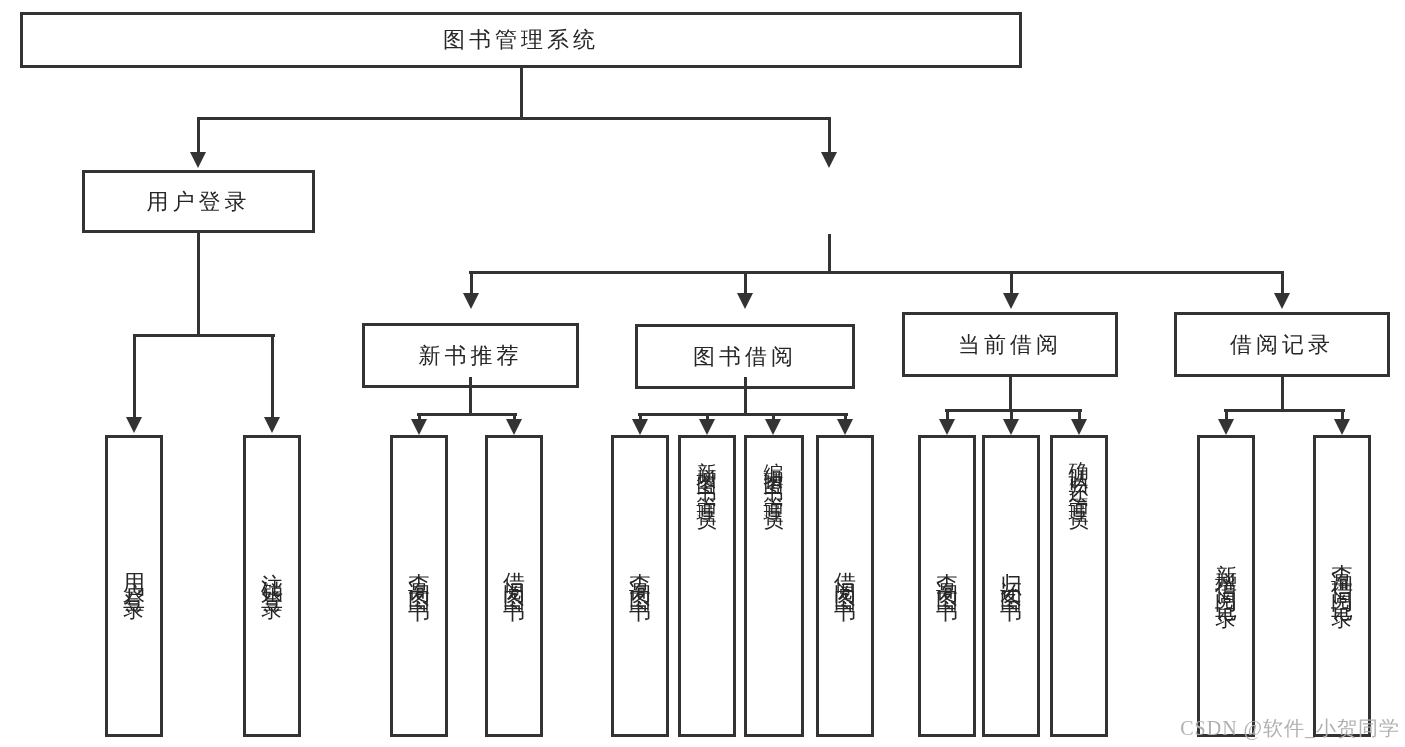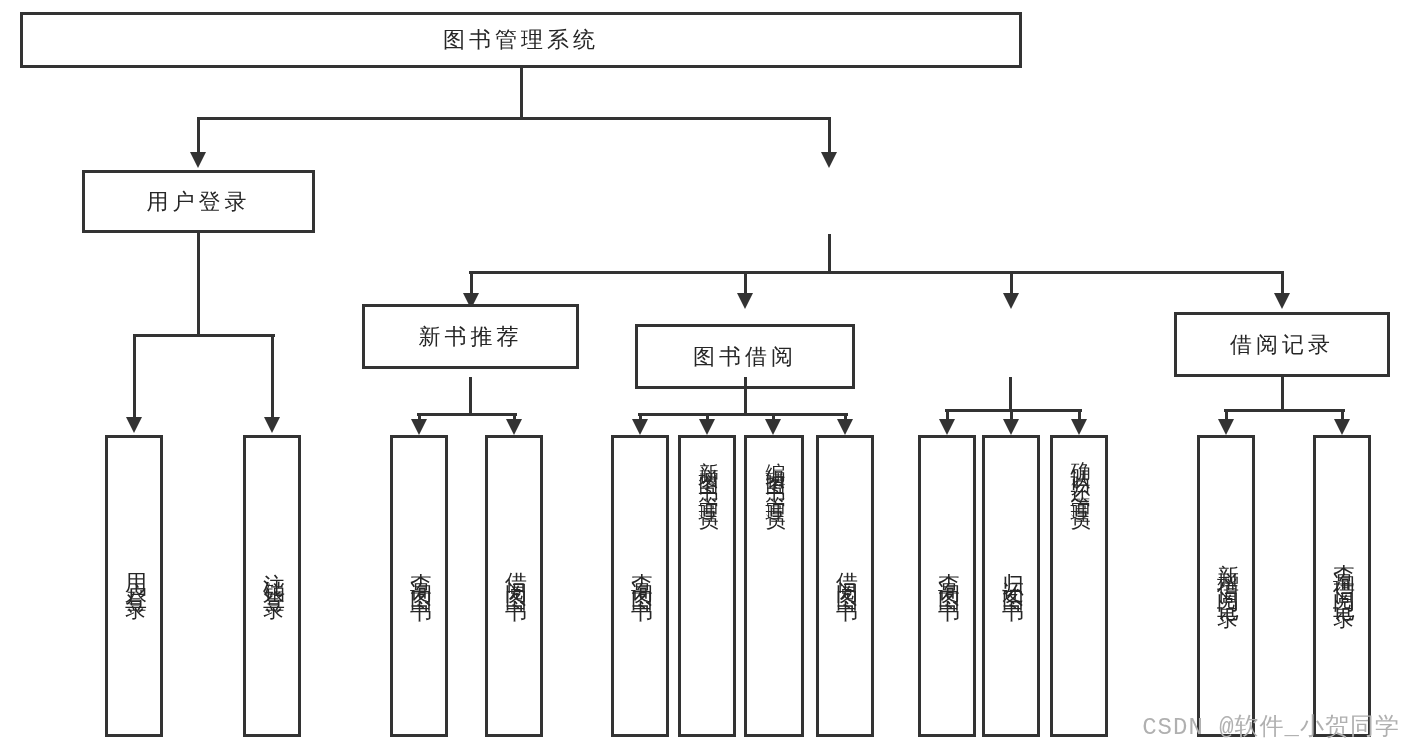--- a/index.html
+++ b/index.html
@@ -7,21 +7,21 @@
     --text:#262626;
     --wm:#b0b0b0;
     --bg:#ffffff;
   }
   html,body{margin:0;padding:0;background:var(--bg);}
   .stage{
     position:relative;
     width:1405px;height:747px;
     background:var(--bg);
     overflow:hidden;
-    font-family:Liberation Mono, monospace;
+    font-family:Liberation Serif, serif;
     border-radius:16px;
   }
   .box{
     position:absolute;
     box-sizing:border-box;
     border:3px solid var(--line);
     background:var(--bg);
     display:flex;
     align-items:center;
     justify-content:center;
@@ -63,21 +63,21 @@
     position:absolute;
     width:0;height:0;
     border-left:8px solid transparent;
     border-right:8px solid transparent;
     border-top:16px solid var(--line);
   }
   .watermark{
     position:absolute;
     right:5px;
     bottom:5px;
-    font-size:24px;
+    font-size:20px;
     color:var(--wm);
     letter-spacing:1px;
     white-space:nowrap;
     z-index:5;
   }
 </style>
 </head>
 <body>
 
 <div class="stage">
@@ -108,25 +108,28 @@
   <div class="hline" style="left:469px;top:271px;width:815px"></div>
   <div class="shaft" style="left:470px;top:271px;height:24px"></div>
   <div class="arrow" style="left:463px;top:293px"></div>
   <div class="shaft" style="left:744px;top:271px;height:24px"></div>
   <div class="arrow" style="left:737px;top:293px"></div>
   <div class="shaft" style="left:1010px;top:271px;height:24px"></div>
   <div class="arrow" style="left:1003px;top:293px"></div>
   <div class="shaft" style="left:1281px;top:271px;height:24px"></div>
   <div class="arrow" style="left:1274px;top:293px"></div>
 
-  <div class="box" style="left:362px;top:304px;width:217px;height:65px">
+  <div class="box" style="left:362px;top:323px;width:217px;height:65px">
     <span class="hlabel">新书推荐</span>
   </div>
   <div class="box" style="left:635px;top:324px;width:220px;height:65px">
     <span class="hlabel">图书借阅</span>
+  </div>
+  <div class="box" style="left:902px;top:312px;width:216px;height:65px">
+    <span class="hlabel">当前借阅</span>
   </div>
   <div class="box" style="left:1174px;top:312px;width:216px;height:65px">
     <span class="hlabel">借阅记录</span>
   </div>
 
   <div class="vline" style="left:469px;top:377px;height:39px"></div>
   <div class="hline" style="left:417px;top:413px;width:100px"></div>
   <div class="shaft" style="left:418px;top:413px;height:8px"></div>
   <div class="arrow" style="left:411px;top:419px"></div>
   <div class="shaft" style="left:513px;top:413px;height:8px"></div>

